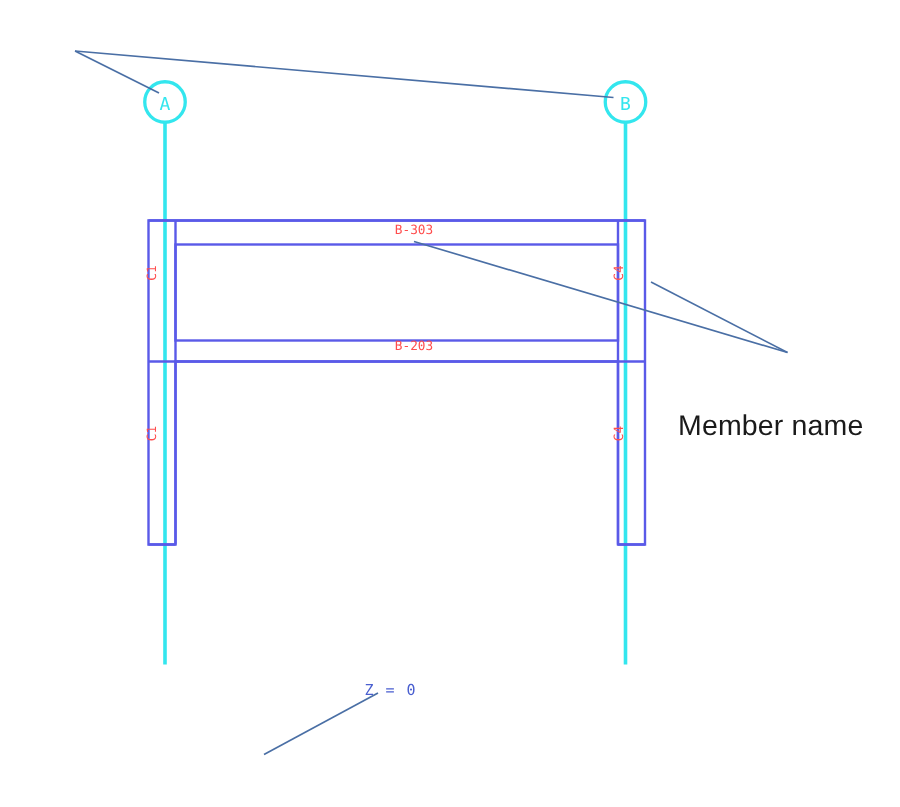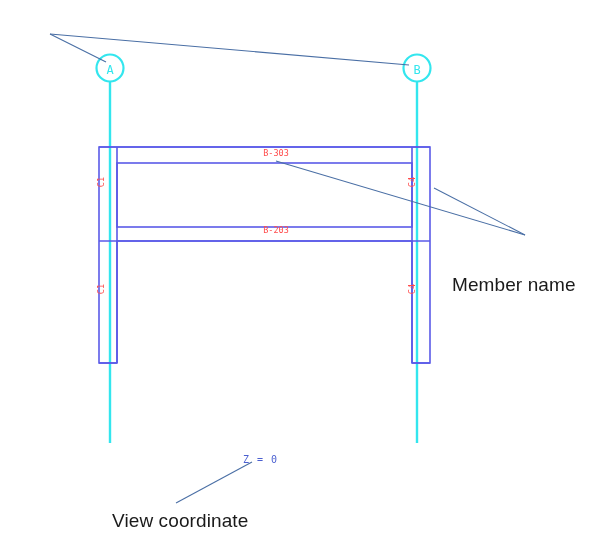--- a/index.html
+++ b/index.html
@@ -89,15 +89,14 @@
       <line x1="50" y1="34" x2="409" y2="65"></line>
       <line x1="525" y1="235" x2="276" y2="161"></line>
       <line x1="525" y1="235" x2="434" y2="188"></line>
       <line x1="176" y1="503" x2="252" y2="462"></line>
     </g>
   </svg>
 
 
   <div class="annot-text" id="annot-member-name" style="color: rgb(26, 26, 26);">Member name</div>
 
-  <div class="annot-text" id="annot-view-coordinate" style="color: rgb(26, 26, 26);">View coordinate</div>
 
 </div>
 
 </body></html>

